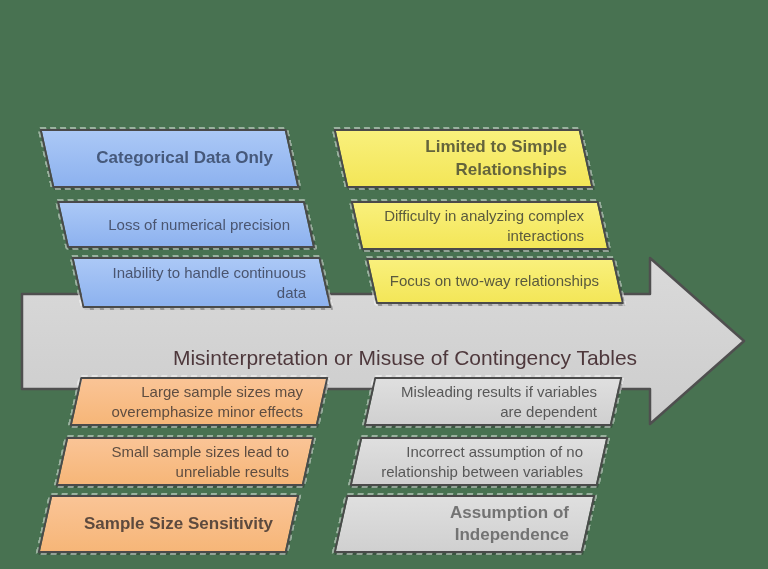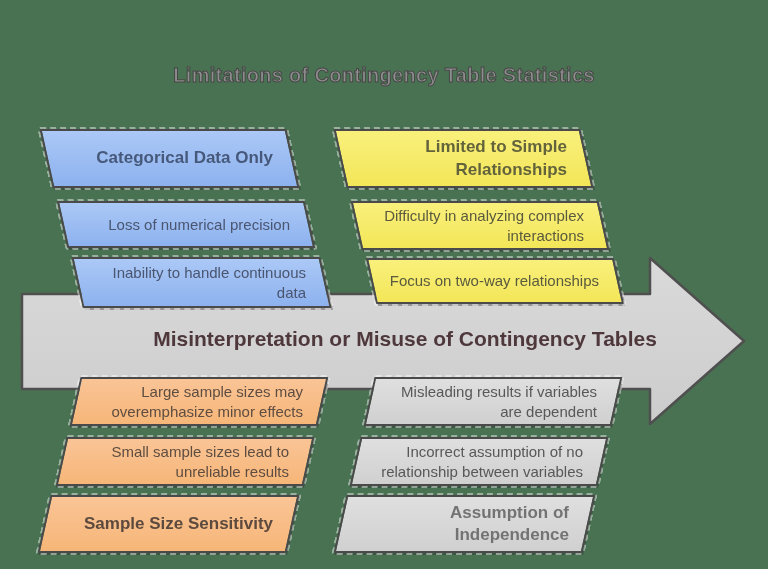--- a/index.html
+++ b/index.html
@@ -10,22 +10,22 @@
   }
   .title{
     position:absolute;left:0;top:64px;width:768px;text-align:center;
     font-size:20px;font-weight:bold;letter-spacing:.3px;
     color:#8e8e8e;-webkit-text-stroke:1px #454545;
     text-shadow:0 0 1px rgba(255,255,255,.25);
     z-index:3;
   }
   .arrow-svg{position:absolute;left:0;top:0;z-index:1;}
   .arrow-label{
-    position:absolute;left:100px;top:327px;width:610px;text-align:center;
-    font-size:21px;font-weight:bold;color:#4e383c;z-index:1;
+    position:absolute;left:100px;top:346px;width:610px;text-align:center;
+    font-size:21px;font-weight:normal;color:#4e383c;z-index:1;
   }
   .box{
     position:absolute;z-index:2;box-sizing:border-box;
     border:2px solid #4a4a4a;border-radius:1px;
     outline:2px dashed rgba(255,255,255,.45);outline-offset:0px;
     box-shadow:1px 2px 0 rgba(35,35,35,.35);
   }
   .skew-pos{transform:skewX(12.5deg);}
   .skew-neg{transform:skewX(-12.5deg);}
   .inner{
@@ -63,21 +63,20 @@
   .o3{left:44px;top:495px;width:249px;height:58px;}
   .g1{left:369px;top:377px;width:248px;height:49px;}
   .g2{left:355px;top:437px;width:248px;height:49px;}
   .g3{left:340px;top:495px;width:249px;height:58px;}
 </style>
 </head>
 <body>
 
 <div class="canvas">
 
-  <div class="title">Limitations of Contingency Table Statistics</div>
 
   <svg class="arrow-svg" width="768" height="569" viewBox="0 0 768 569">
     <defs>
       <linearGradient id="agrad" x1="0" y1="0" x2="0" y2="1">
         <stop offset="0" stop-color="#dadada"></stop>
         <stop offset="1" stop-color="#cccccc"></stop>
       </linearGradient>
     </defs>
     <polygon points="22,294 650,294 650,258 744,341 650,424 650,389 22,389" fill="url(#agrad)" stroke="#4f4f4f" stroke-width="2.5" stroke-linejoin="round"></polygon>
   </svg>

